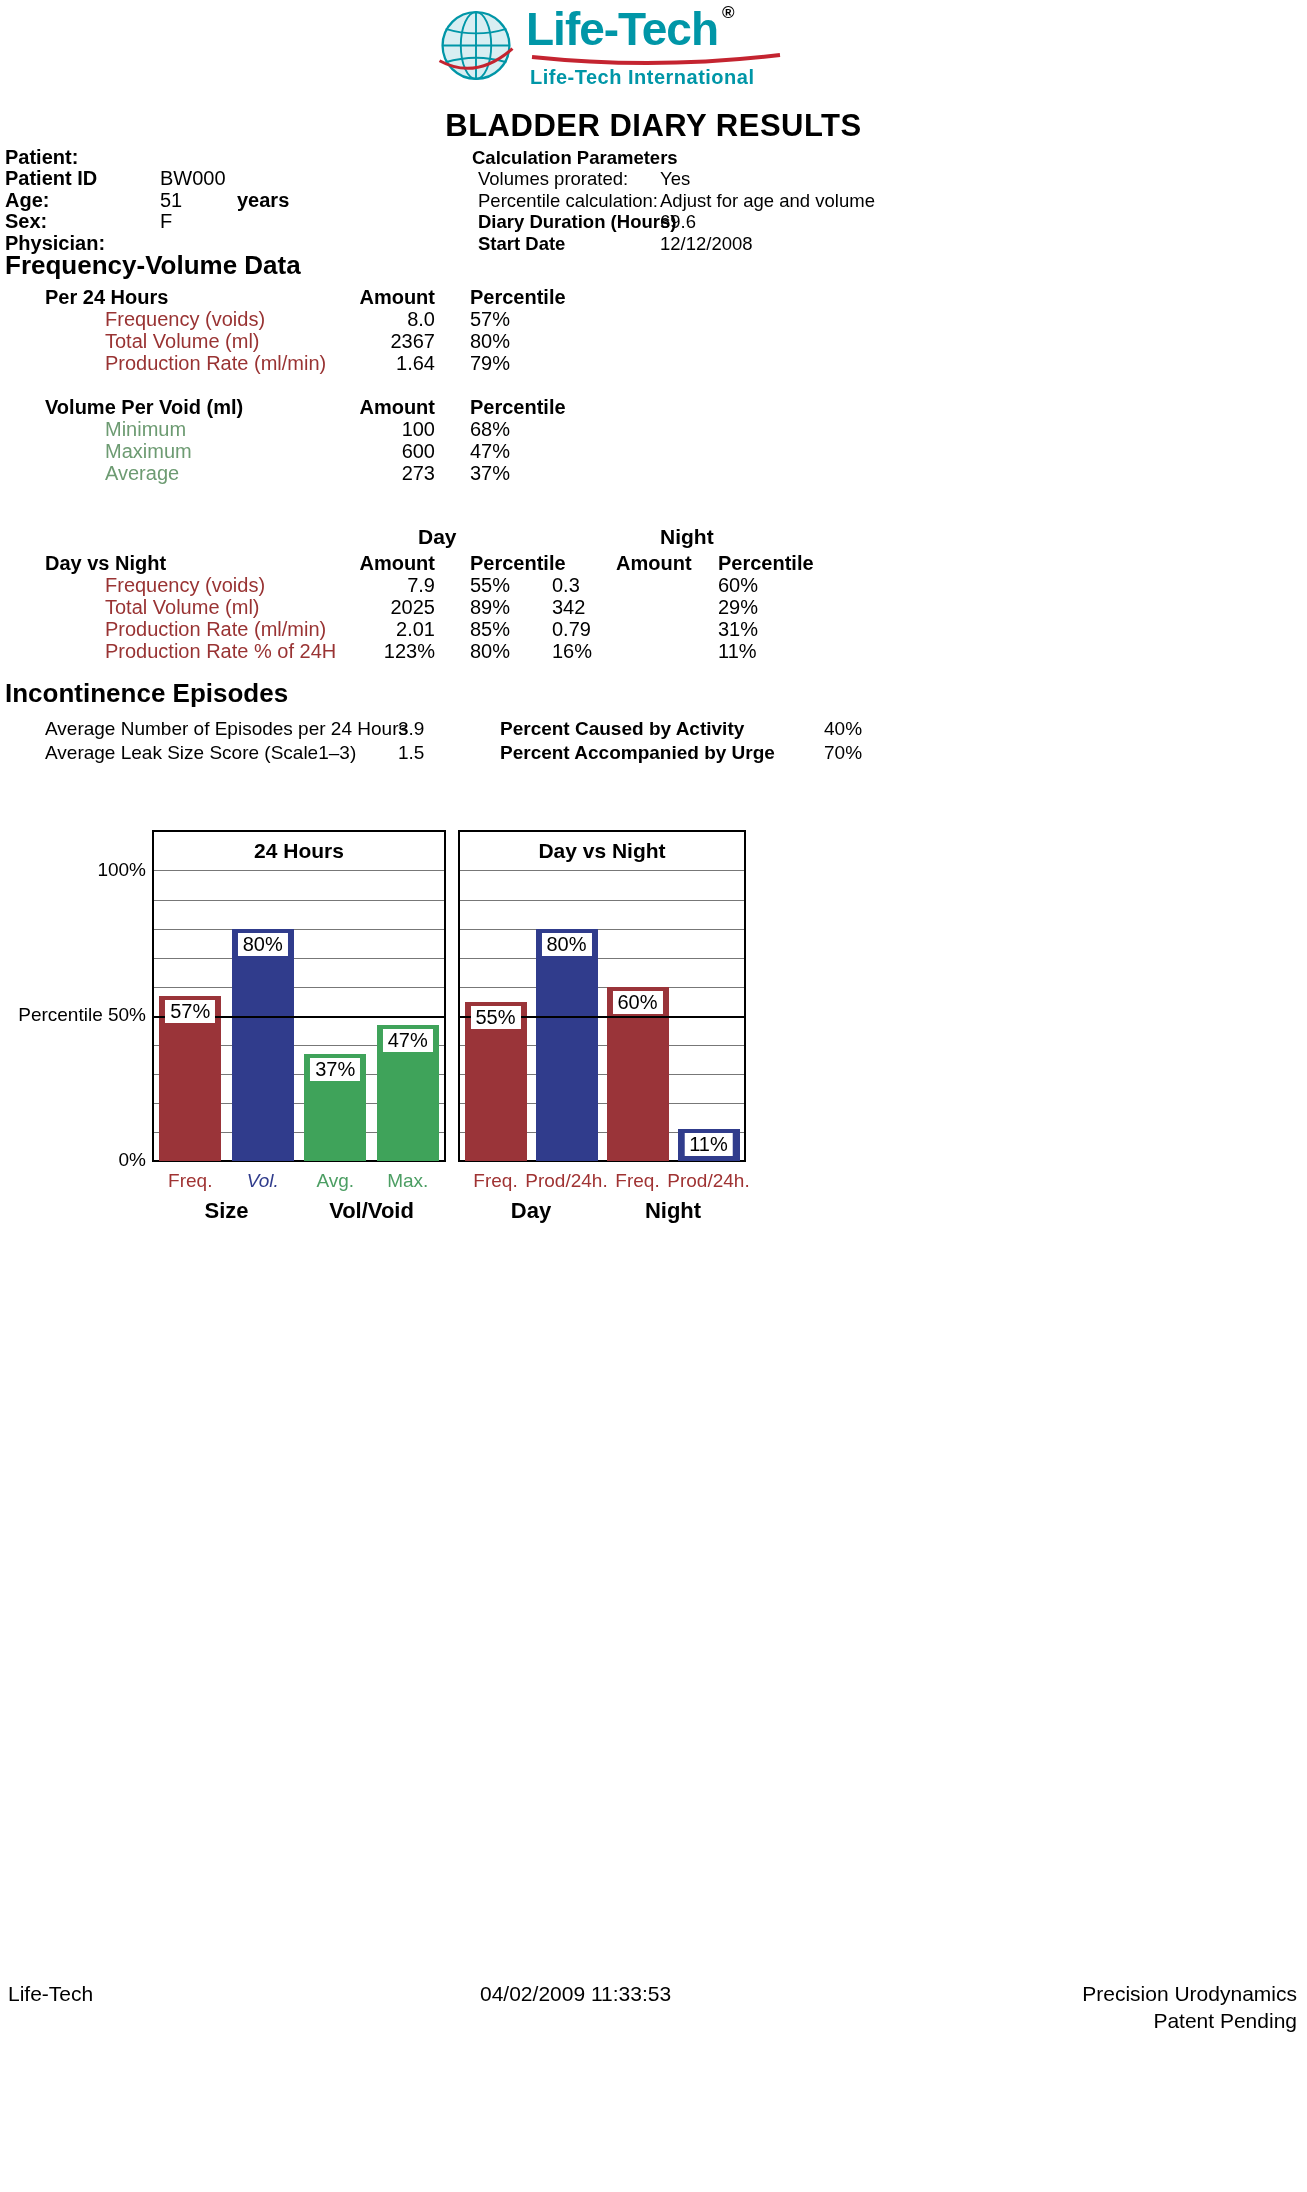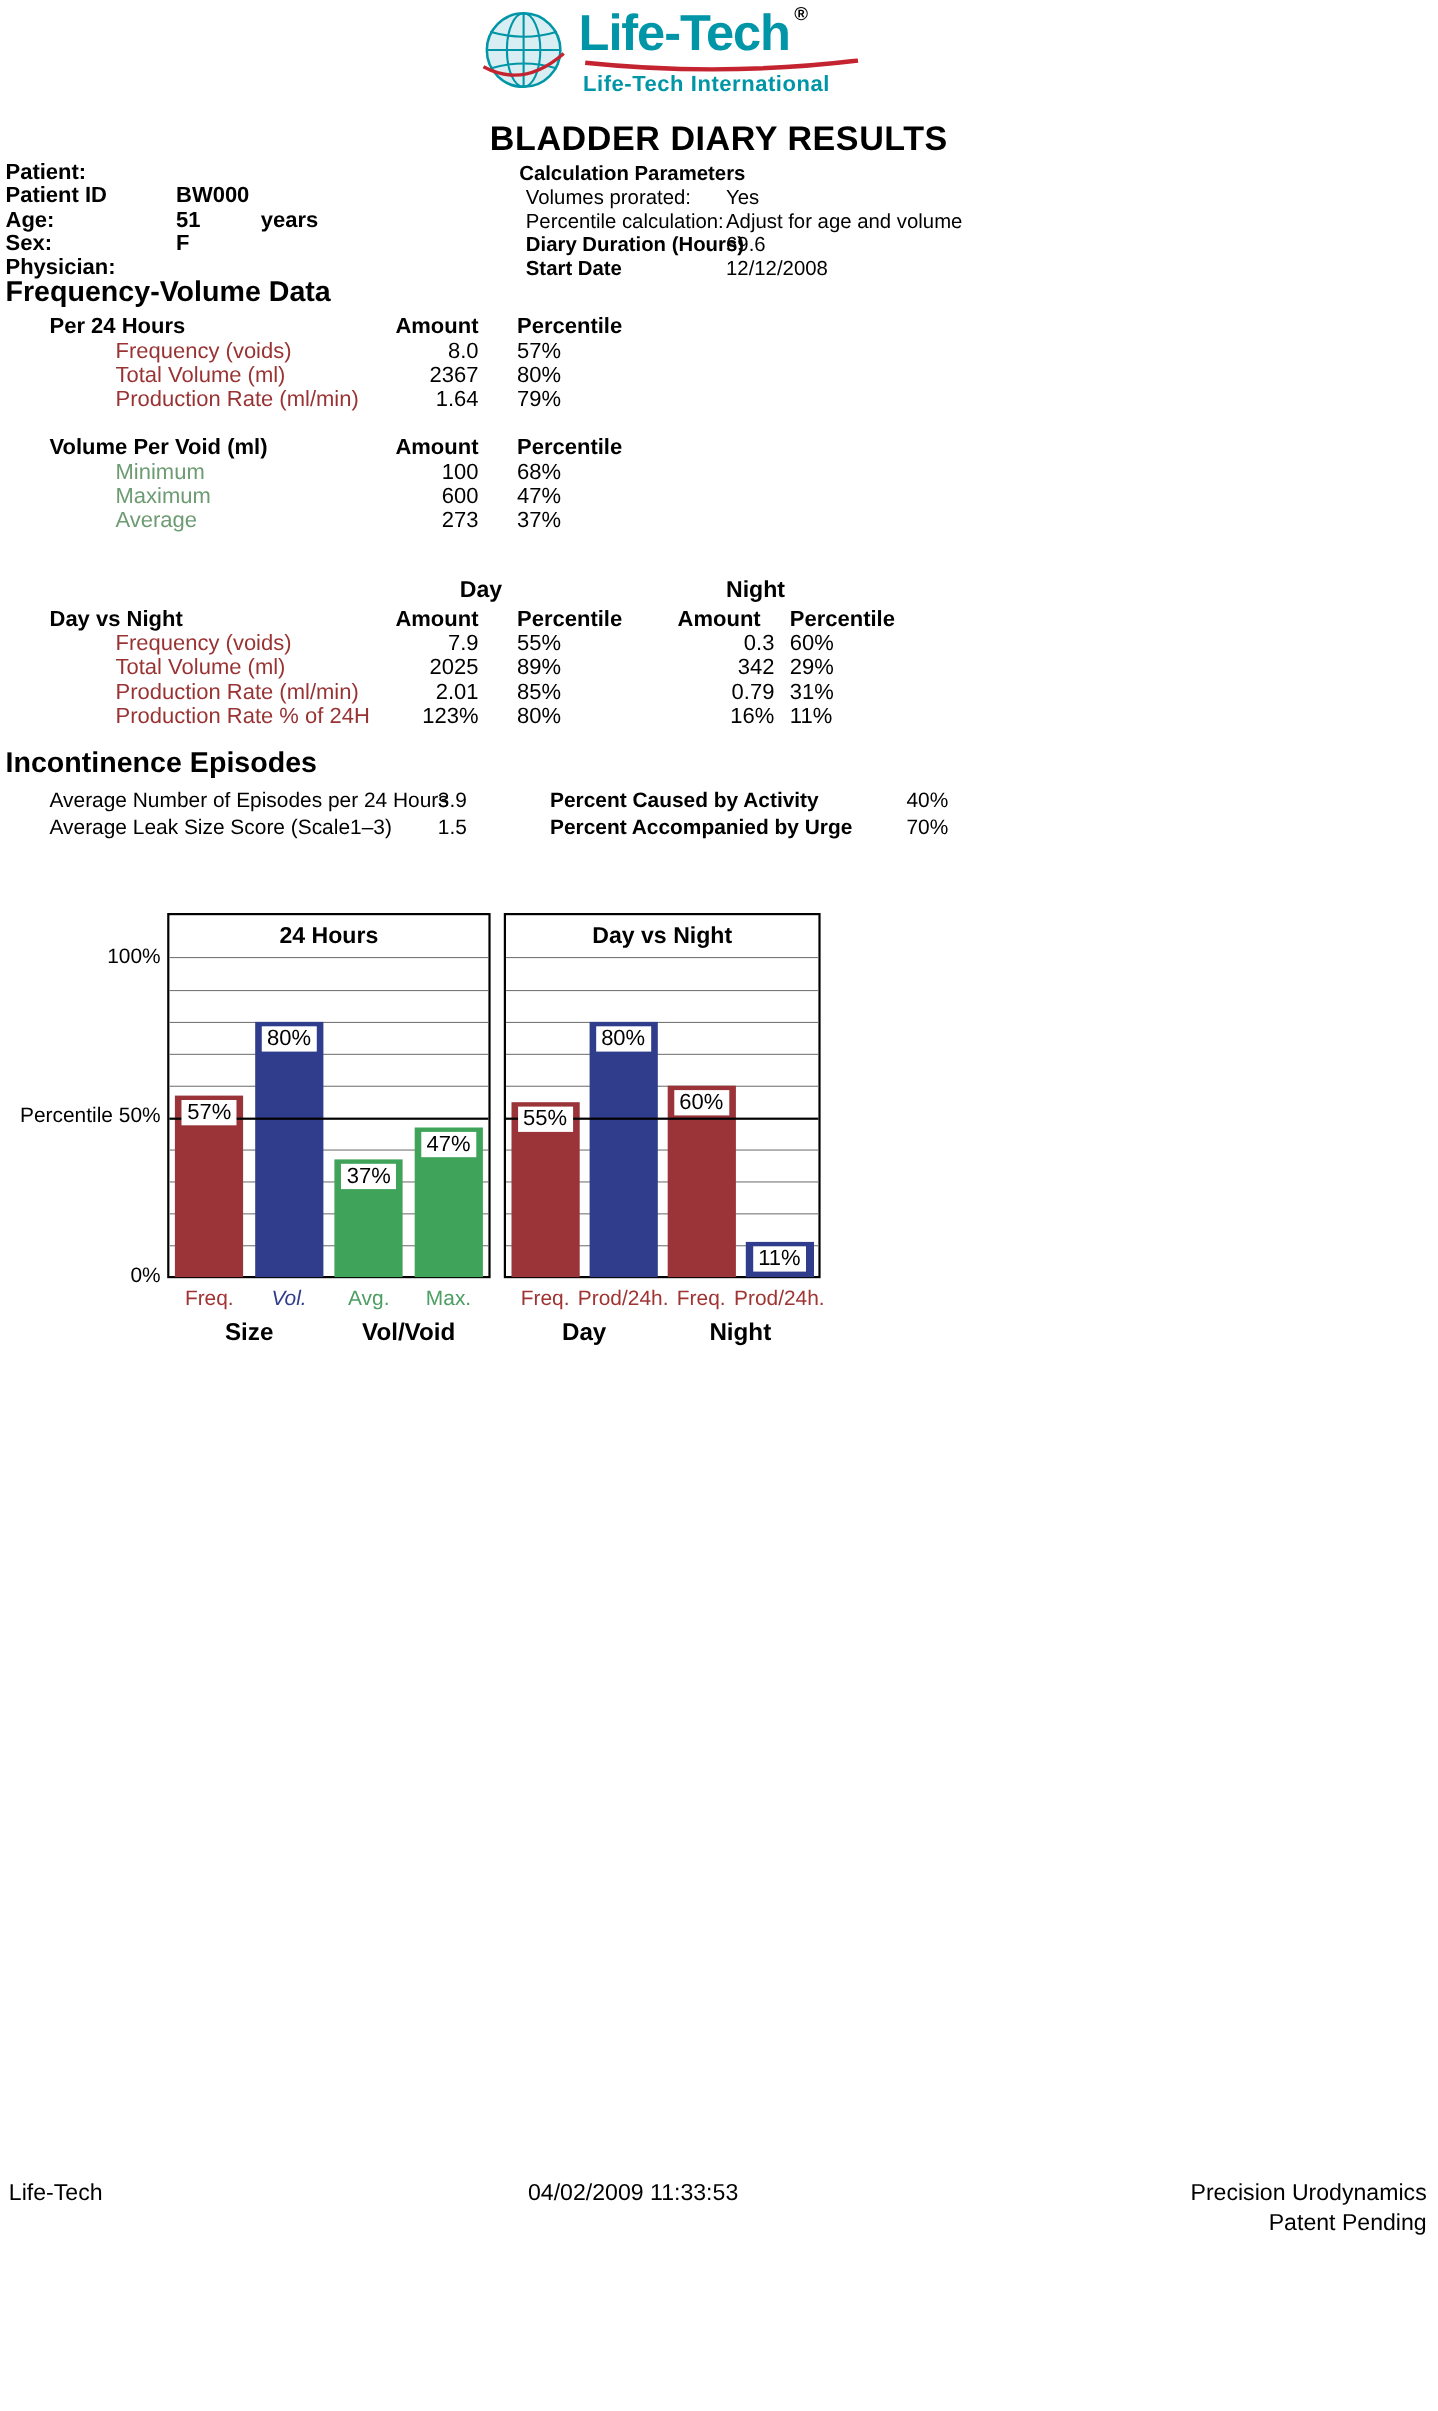--- a/index.html
+++ b/index.html
@@ -18,40 +18,40 @@
   .subtitle { font-size:20px; font-weight:bold; color:#0096A7; margin-left:4px; letter-spacing:0.5px; }
 
   
   .report-title { position:absolute; top:108px; left:0; width:100%; text-align:center;
                   font-size:31px; font-weight:bold; letter-spacing:0.5px; }
 
   
   .info-label { font-weight:bold; }
   .patient { position:absolute; top:146px; left:0; width:460px; height:115px; font-size:20px; }
   .p-row { position:absolute; left:5px; height:22px; white-space:nowrap; width:450px; }
-  .p-val { position:absolute; left:155px;font-weight:bold; }
+  .p-val { position:absolute; left:155px; }
   .p-suffix { position:absolute; left:232px; font-weight:bold; }
 
   .calc { position:absolute; top:147px; left:470px; width:430px; font-size:18.5px; }
   .calc-heading { position:absolute; left:2px; top:0; font-weight:bold; white-space:nowrap; }
   .calc-row { position:absolute; left:8px; height:22px; white-space:nowrap; width:420px; }
   .calc-val { position:absolute; left:182px; white-space:nowrap; }
   .calc-bold { font-weight:bold; }
 
   
   .section-heading { position:absolute; left:5px; font-size:26px; font-weight:bold; white-space:nowrap; }
 
   
   .dtable { position:absolute; left:0; width:930px; font-size:20px; }
   .trow { position:absolute; left:0; width:930px; height:22px; }
   .t-title { position:absolute; left:45px; font-weight:bold; white-space:nowrap; }
   .c-label { position:absolute; left:105px; white-space:nowrap; }
   .c-amt1 { position:absolute; left:335px; width:100px; text-align:right; }
   .c-pct1 { position:absolute; left:470px; }
-  .c-amt2 { position:absolute; left:606px; width:98px; text-align:right; }
+  .c-amt2 { position:absolute; left:552px; width:98px; }
   .c-pct2 { position:absolute; left:718px; }
   .h-day { position:absolute; left:418px; font-weight:bold; font-size:21px; }
   .h-night { position:absolute; left:660px; font-weight:bold; font-size:21px; }
   .h-amt2 { position:absolute; left:616px; font-weight:bold; }
   .h-pct2 { position:absolute; left:718px; font-weight:bold; }
   .bold { font-weight:bold; }
   .red-text { color:#993333; }
   .green-text { color:#6D9B72; }
 
   

